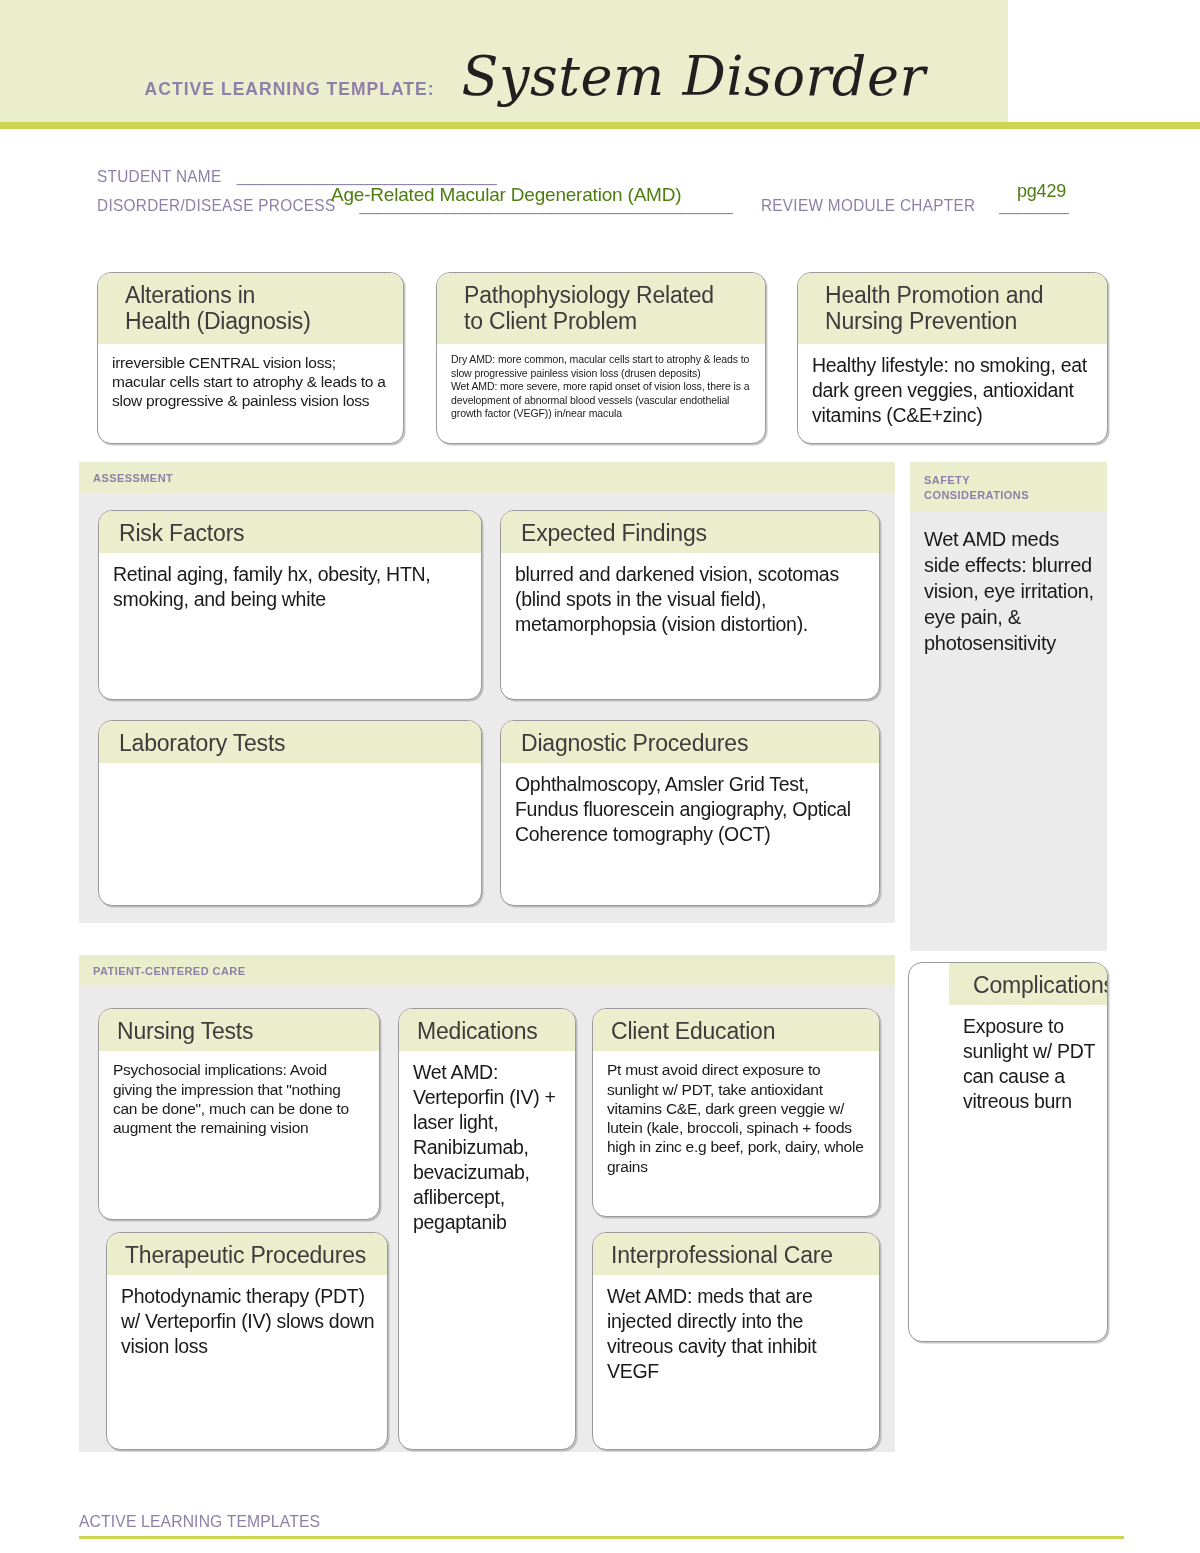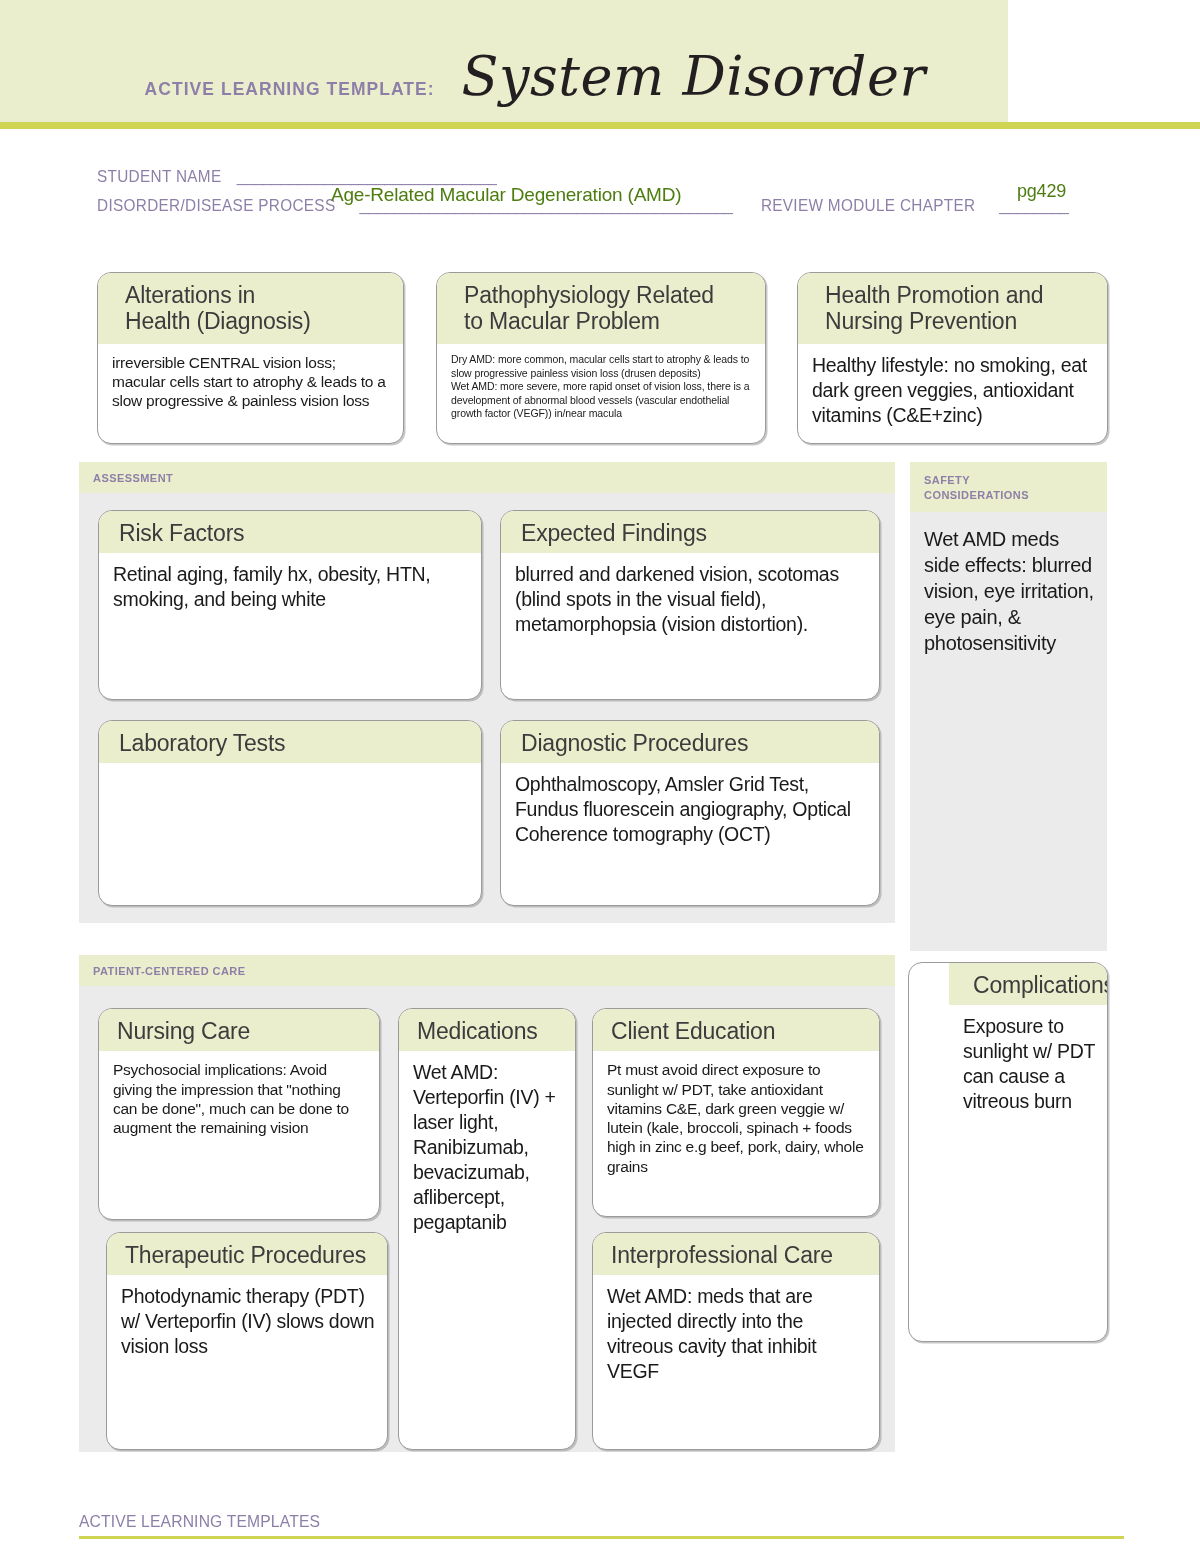--- a/index.html
+++ b/index.html
@@ -228,21 +228,21 @@
   <div class="card-head two-line">
     <div>Alterations in</div>
     <div>Health (Diagnosis)</div>
   </div>
   <div class="card-body body-sm">irreversible CENTRAL vision loss; macular cells start to atrophy &amp; leads to a slow progressive &amp; painless vision loss</div>
 </div>
 
 <div class="card" id="card-patho">
   <div class="card-head two-line">
     <div>Pathophysiology Related</div>
-    <div>to Macular Problem</div>
+    <div>to Client Problem</div>
   </div>
   <div class="card-body body-xs">
     <div>Dry AMD: more common, macular cells start to atrophy &amp; leads to slow progressive painless vision loss (drusen deposits)</div>
     <div>Wet AMD: more severe, more rapid onset of vision loss, there is a development of abnormal blood vessels (vascular endothelial growth factor (VEGF)) in/near macula</div>
   </div>
 </div>
 
 <div class="card" id="card-health">
   <div class="card-head two-line">
     <div>Health Promotion and</div>
@@ -281,21 +281,21 @@
     <div>CONSIDERATIONS</div>
   </div>
   <div id="safety-text">Wet AMD meds side effects: blurred vision, eye irritation, eye pain, &amp; photosensitivity</div>
 </div>
 
 <div class="panel" id="panel-care">
   <div class="panel-head">PATIENT-CENTERED CARE</div>
 </div>
 
 <div class="card" id="card-nursing">
-  <div class="card-head">Nursing Care</div>
+  <div class="card-head">Nursing Tests</div>
   <div class="card-body body-sm">Psychosocial implications: Avoid giving the impression that "nothing can be done", much can be done to augment the remaining vision</div>
 </div>
 
 <div class="card" id="card-meds">
   <div class="card-head">Medications</div>
   <div class="card-body body-md">Wet AMD: Verteporfin (IV) + laser light, Ranibizumab, bevacizumab, aflibercept, pegaptanib</div>
 </div>
 
 <div class="card" id="card-clientedu">
   <div class="card-head">Client Education</div>

